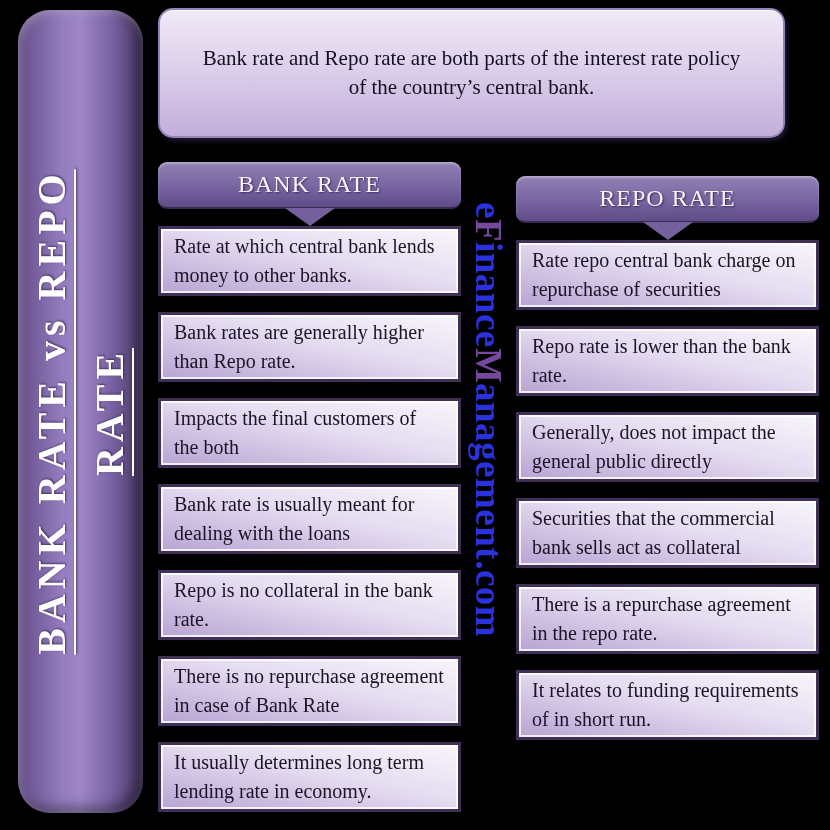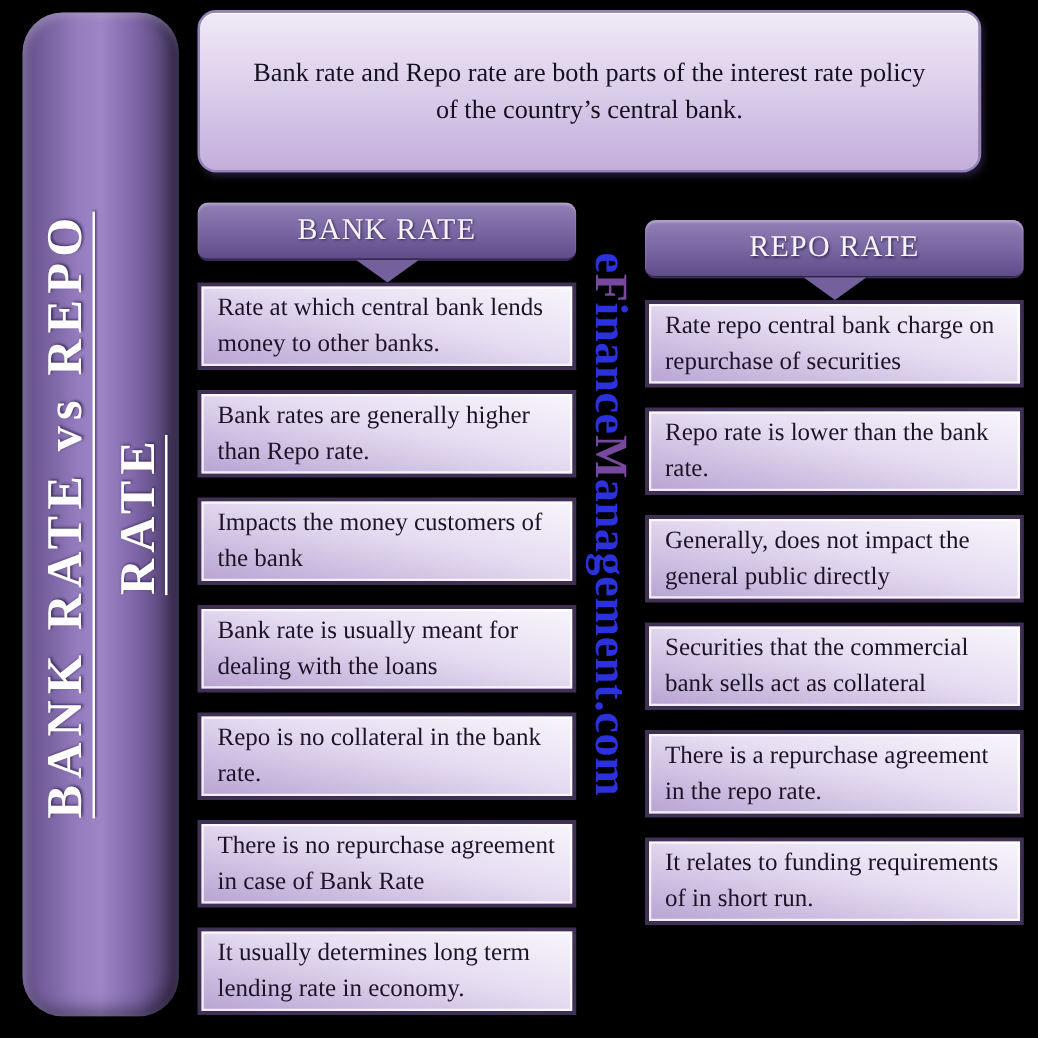--- a/index.html
+++ b/index.html
@@ -97,21 +97,21 @@
 <div class="top-note">
   <div>Bank rate and Repo rate are both parts of the interest rate policy of the country’s central bank.</div>
 </div>
 
 <div class="col col-left">
   <div class="col-header">BANK RATE</div>
   <div class="arrow"></div>
   <div class="rows">
     <div class="row">Rate at which central bank lends money to other banks.</div>
     <div class="row">Bank rates are generally higher than Repo rate.</div>
-    <div class="row">Impacts the money customers of the bank</div>
+    <div class="row">Impacts the final customers of the both</div>
     <div class="row">Bank rate is usually meant for dealing with the loans</div>
     <div class="row">Repo is no collateral in the bank rate.</div>
     <div class="row">There is no repurchase agreement in case of Bank Rate</div>
     <div class="row">It usually determines long term lending rate in economy.</div>
   </div>
 </div>
 
 <div class="col col-right">
   <div class="col-header">REPO RATE</div>
   <div class="arrow"></div>

